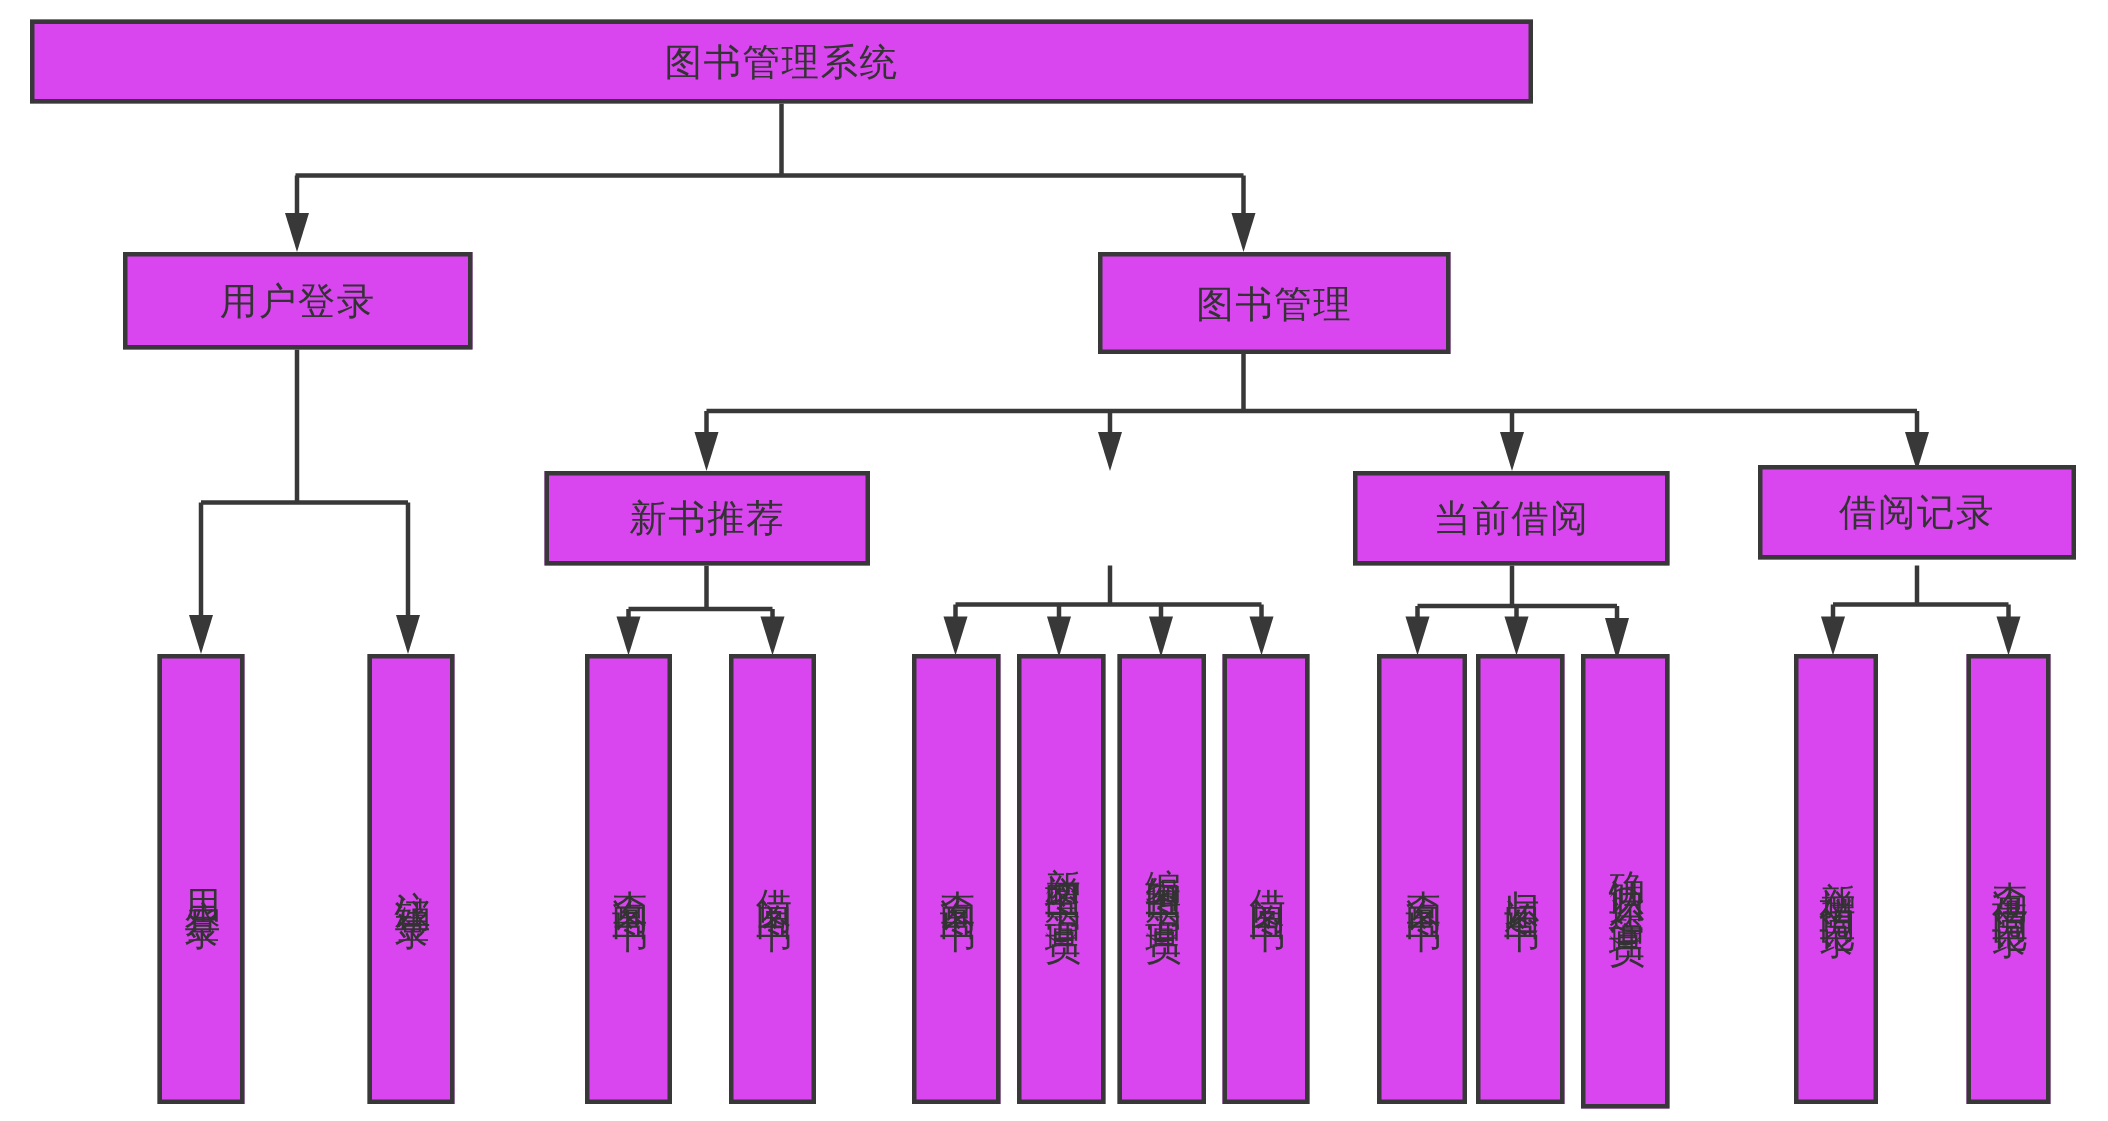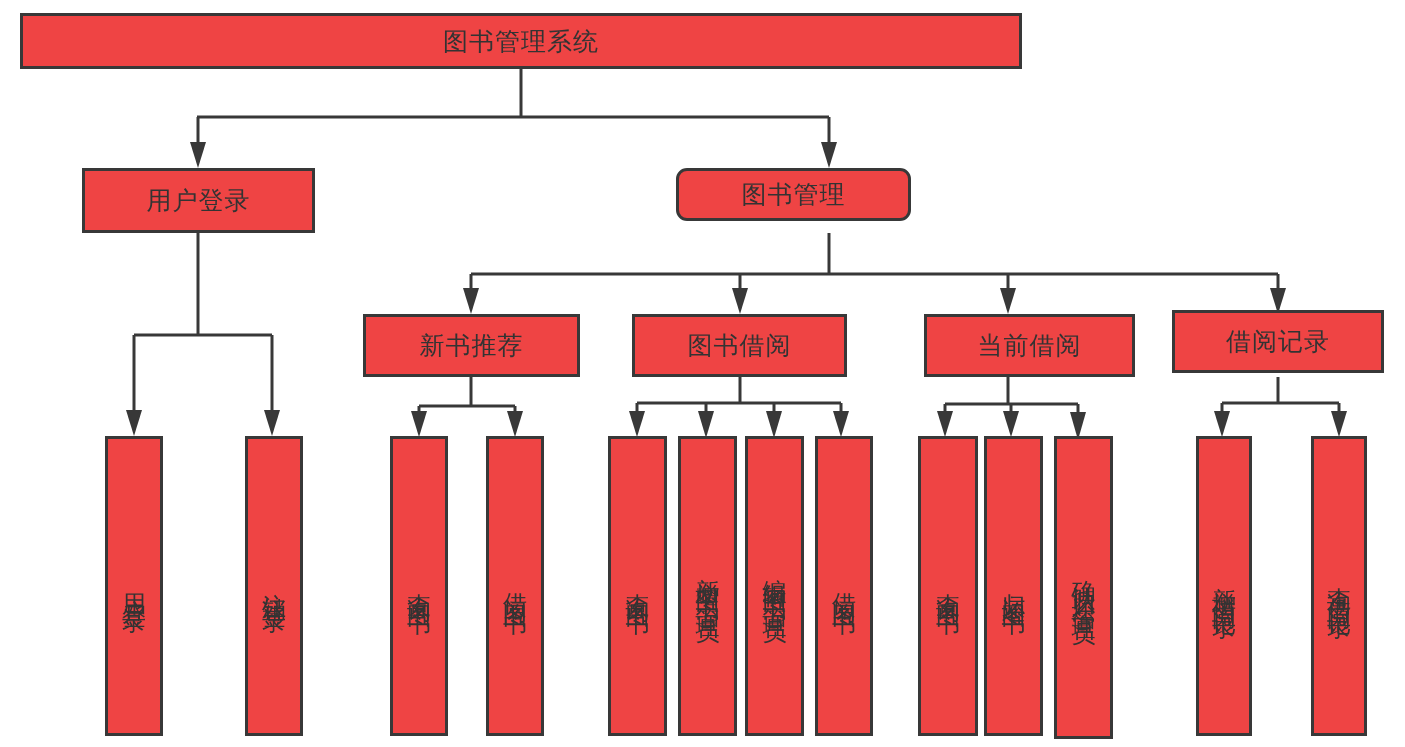--- a/index.html
+++ b/index.html
@@ -2,33 +2,33 @@
 <html style="--line: #383838; --text: #333333; --bg: #ffffff; --wm: #919191;"><head>
 <meta charset="utf-8">
 <style>
   :root { --line:#383838; --text:#333333; --bg:#ffffff; --wm:#919191; }
   * { margin:0; padding:0; box-sizing:border-box; }
   body { background:var(--bg,#fff); font-family:"Liberation Sans","DejaVu Sans",sans-serif; }
   .canvas { position:relative; width:1405px; height:747px; background:var(--bg,#fff); overflow:hidden; }
   .wires { position:absolute; left:0; top:0; }
   .wires line { stroke:var(--line,#383838); stroke-width:3px; }
   .wires polygon { fill:var(--line,#383838); }
-  .box { position:absolute; background:#ef4444; border:3px solid var(--line,#383838);
+  .box { position:absolute; background:#d946ef; border:3px solid var(--line,#383838);
          color:var(--text,#333); display:flex; align-items:center; justify-content:center;
          text-align:center; }
   .h { font-size:25px; letter-spacing:1px; }
   .v { writing-mode:vertical-rl; text-orientation:mixed; font-size:24px;
        letter-spacing:6px; line-height:1; }
   
   .b-root  { left:20px;  top:13px;  width:1002px; height:56px; }
   .b-login { left:82px;  top:168px; width:233px;  height:65px; }
-  .b-mgmt  { left:676px; top:168px; width:235px;  height:53px;border-radius:11px; }
+  .b-mgmt  { left:732px; top:168px; width:235px;  height:68px; }
   .b-nbr   { left:363px; top:314px; width:217px;  height:63px; }
   .b-bb    { left:632px; top:314px; width:215px;  height:63px; }
-  .b-cb    { left:902px; top:314px; width:211px;  height:63px;margin-left:22px; }
+  .b-cb    { left:902px; top:314px; width:211px;  height:63px; }
   .b-br    { left:1172px;top:310px; width:212px;  height:63px; }
   
   .leaf { top:436px; height:300px; width:58px; }
   .l-ulogin { left:105px; }
   .l-logout { left:245px; }
   .l-nq  { left:390px; }
   .l-nb  { left:486px; }
   .l-bq  { left:608px; width:59px; }
   .l-ba  { left:678px; width:59px; }
   .l-be  { left:745px; width:59px; }
@@ -113,21 +113,20 @@
       <line x1="1339" y1="403" x2="1339" y2="418"></line>
       <polygon points="1331,411 1347,411 1339,437"></polygon>
     </g>
   </svg>
 
   <div class="box h b-root">图书管理系统</div>
   <div class="box h b-login">用户登录</div>
   <div class="box h b-mgmt">图书管理</div>
 
   <div class="box h b-nbr">新书推荐</div>
-  <div class="box h b-bb">图书借阅</div>
   <div class="box h b-cb">当前借阅</div>
   <div class="box h b-br">借阅记录</div>
 
   <div class="box v leaf l-ulogin">用户登录</div>
   <div class="box v leaf l-logout">注销登录</div>
 
   <div class="box v leaf l-nq">查询图书</div>
   <div class="box v leaf l-nb">借阅图书</div>
 
   <div class="box v leaf l-bq">查询图书</div>

